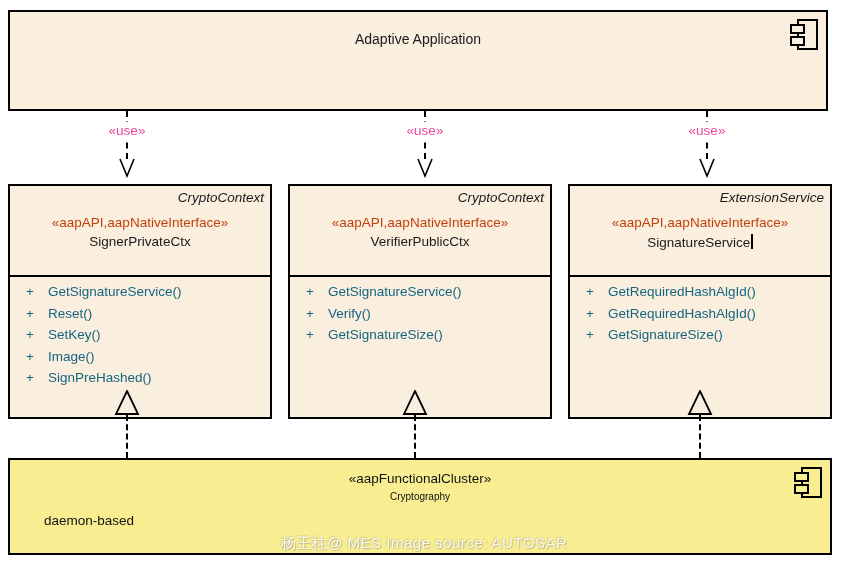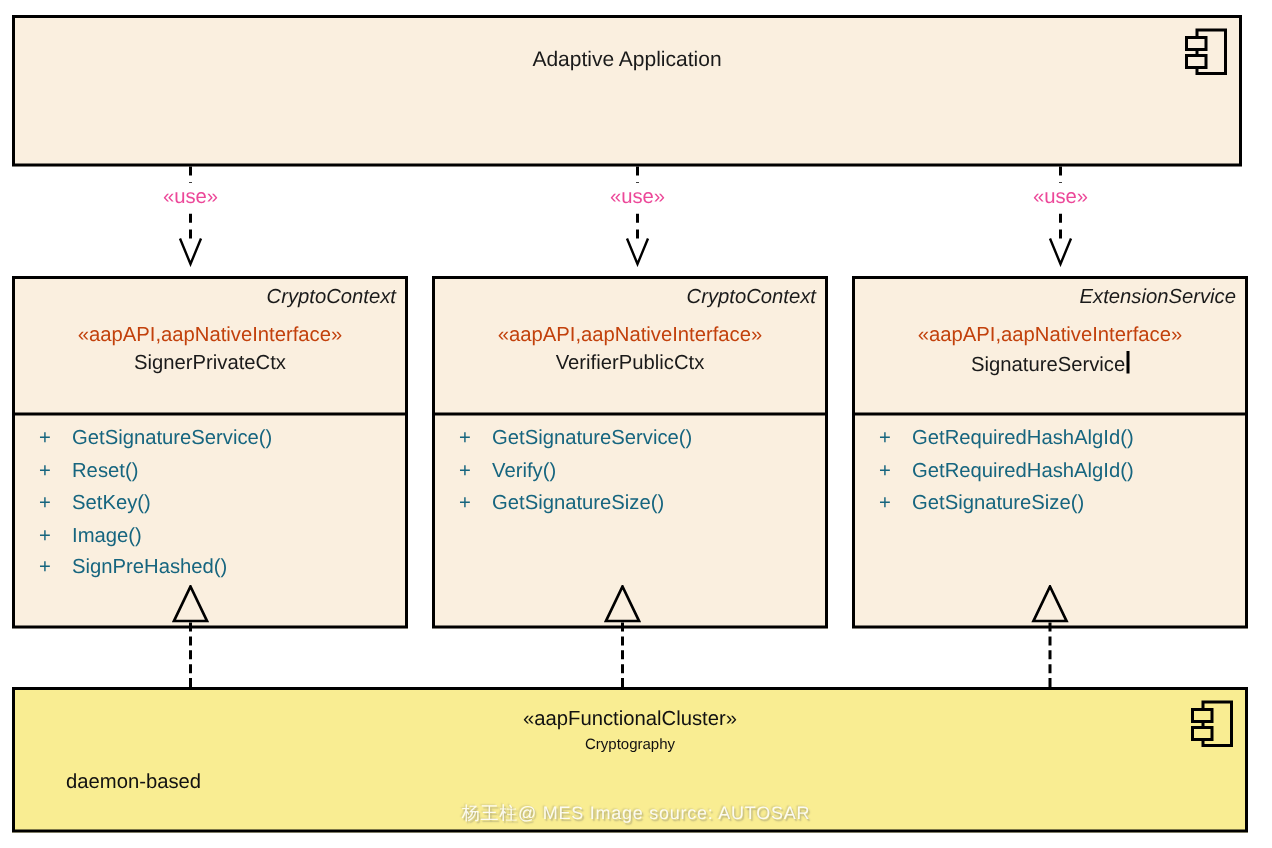--- a/index.html
+++ b/index.html
@@ -37,21 +37,21 @@
   .real-tri{position:absolute;left:-13px;top:0;}
   .real-tri polygon{fill:var(--element-fill);stroke:var(--border);stroke-width:1.8;}
   .real-line{position:absolute;left:-1px;top:25px;height:43px;border-left:2px dashed var(--border);}
   
   #cluster{left:8px;top:458px;width:824px;height:97px;background:var(--cluster-fill);}
   #cluster .stereo{display:block;text-align:center;font-size:13.5px;color:#111;padding-top:11px;}
   #cluster .cname{display:block;text-align:center;font-size:10px;color:#111;margin-top:5px;}
   #cluster .annot{position:absolute;left:4px;top:53px;font-size:13.5px;color:#111;margin-left:30px;}
   
   #watermark{position:absolute;left:424px;top:534px;transform:translateX(-50%);
-    font-size:12px;letter-spacing:0.5px;color:rgba(255,255,255,0.88);
+    font-size:15px;letter-spacing:0.5px;color:rgba(255,255,255,0.88);
     text-shadow:1px 1px 1px rgba(90,90,90,0.35), -1px -1px 1px rgba(90,90,90,0.2);
     white-space:nowrap;z-index:5;}
 </style>
 </head>
 <body>
 
 <div id="canvas" style="--element-fill: #FAEFDF; --cluster-fill: #F9ED92; --border: #000000; --method-text: #16657F;">
 
   <div class="box" id="top-comp">
     <span class="title">Adaptive Application</span>

